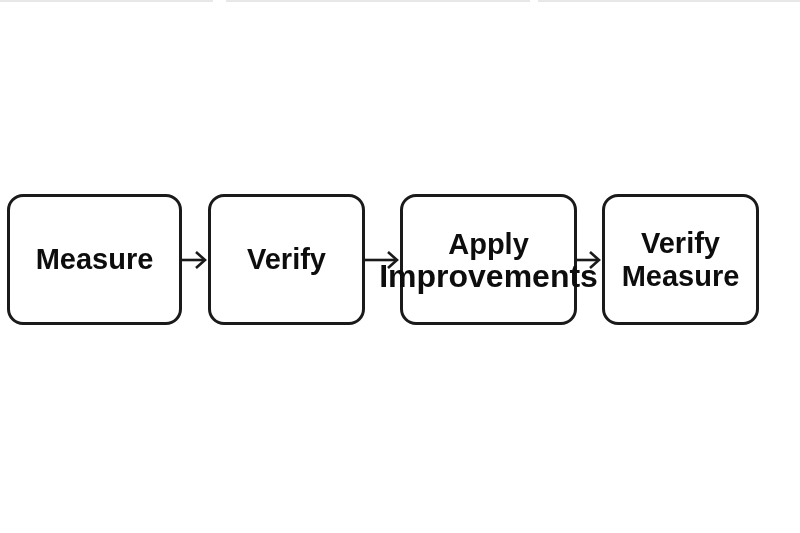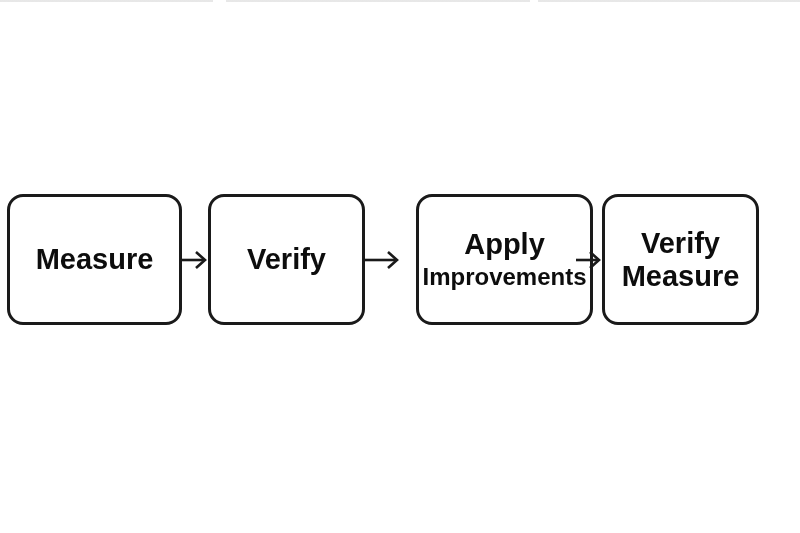--- a/index.html
+++ b/index.html
@@ -19,24 +19,24 @@
     position:absolute;top:194px;height:131px;box-sizing:border-box;
     border:3px solid var(--border,#1a1a1a);
     border-radius:16px;
     background:var(--fill,#fff);
     display:flex;flex-direction:column;align-items:center;justify-content:center;
     color:var(--text,#0d0d0d);
     font-weight:700;font-size:29px;line-height:33px;text-align:center;
   }
   .b1{left:7px;width:175px;}
   .b2{left:208px;width:157px;}
-  .b3{left:416px;width:177px;}
+  .b3{left:400px;width:177px;}
   .b4{left:602px;width:157px;}
   .line{display:block;}
-  .sub{font-size:24px;line-height:31px;}
+  .sub{font-size:32px;line-height:31px;}
   .arrow{position:absolute;top:248px;display:block;}
   .a1{left:181px;}
   .a2{left:364px;}
   .a3{left:576px;}
   .arrow path{stroke:var(--border,#1a1a1a);stroke-width:2.6;fill:none;stroke-linejoin:miter;}
 </style>
 </head>
 <body>
 
 <div class="canvas">

